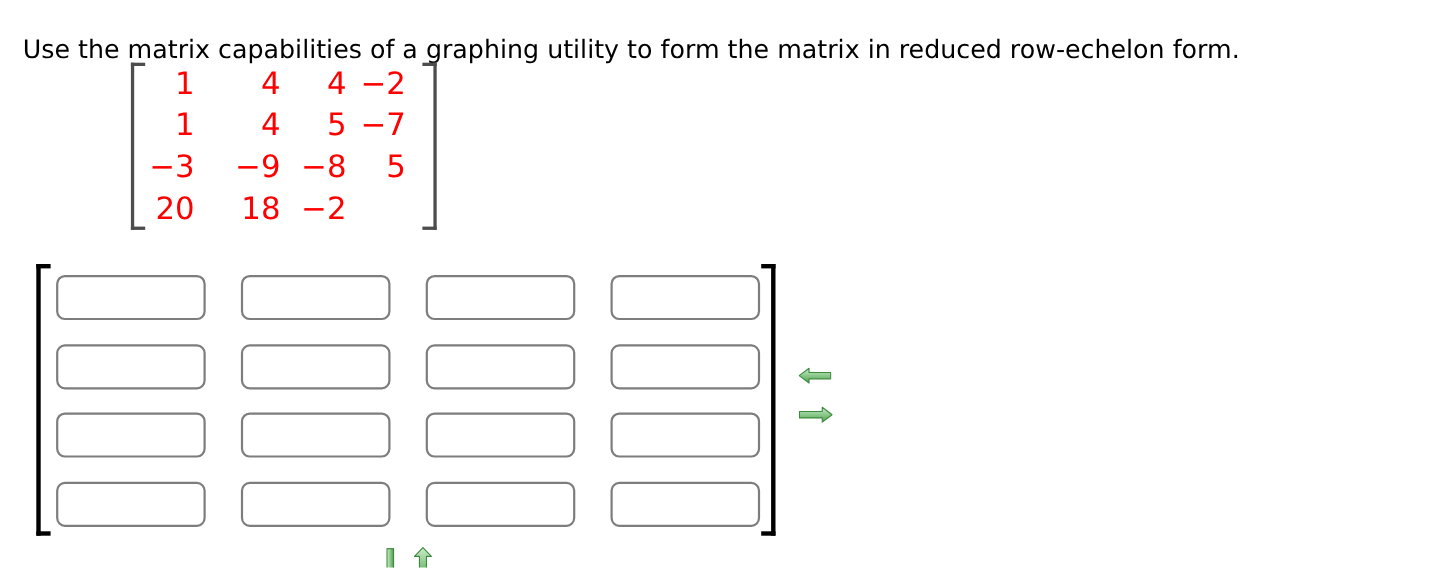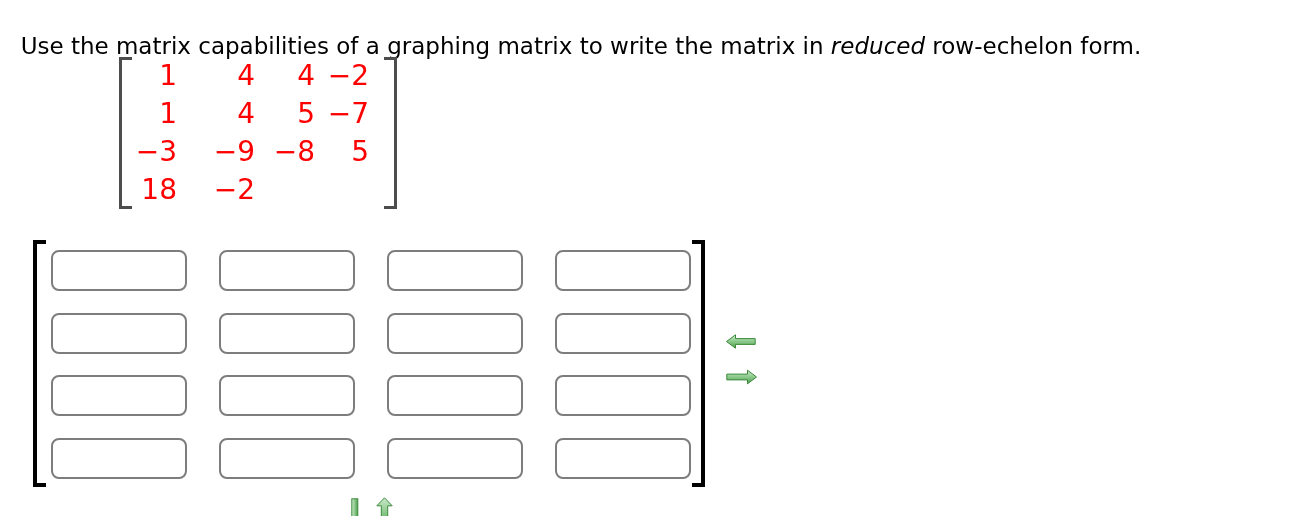--- a/index.html
+++ b/index.html
@@ -12,21 +12,21 @@
   }
   .abs { position: absolute; }
 
   
   .title {
     left: 6px; top: 7px;
     font-size: 23px;
     color: #000000;
     white-space: pre-wrap;
   }
-  .title .em { font-style: italic; }
+  .title .em { }
 
   
   .gbracket {
     width: 13px; height: 152px; top: 57px;
     border: 3px solid #4d4d4d;
     box-sizing: border-box;
   }
   .gbracket.left  { left: 119px; border-right: none; }
   .gbracket.right { left: 384px; border-left: none; }
   .gmatrix {
@@ -71,37 +71,38 @@
     padding: 0 8px;
     font-family: "DejaVu Sans", "Liberation Sans", sans-serif;
   }
 
   .icon-btn { display: block; cursor: pointer; }
 </style>
 </head>
 <body>
 
 <div class="abs title">
-  <span>Use the matrix capabilities of a graphing matrix to write the matrix in </span><span class="em">reduced</span><span> row-echelon form.</span>
+  <span>Use the matrix capabilities of a graphing utility to form the matrix in </span><span class="em">reduced</span><span> row-echelon form.</span>
 </div>
 
 <div class="abs gbracket left"></div>
 <div class="abs gmatrix">
   <span class="mcell">1</span>
   <span class="mcell">4</span>
   <span class="mcell">4</span>
   <span class="mcell">−2</span>
   <span class="mcell">1</span>
   <span class="mcell">4</span>
   <span class="mcell">5</span>
   <span class="mcell">−7</span>
   <span class="mcell">−3</span>
   <span class="mcell">−9</span>
   <span class="mcell">−8</span>
   <span class="mcell">5</span>
+  <span class="mcell">20</span>
   <span class="mcell">18</span>
   <span class="mcell">−2</span>
 </div>
 <div class="abs gbracket right"></div>
 
 <div class="abs abracket left"></div>
 <div class="abs agrid">
   <input type="text" class="abox" value="" style="">
   <input type="text" class="abox" value="" style="">
   <input type="text" class="abox" value="" style="">

